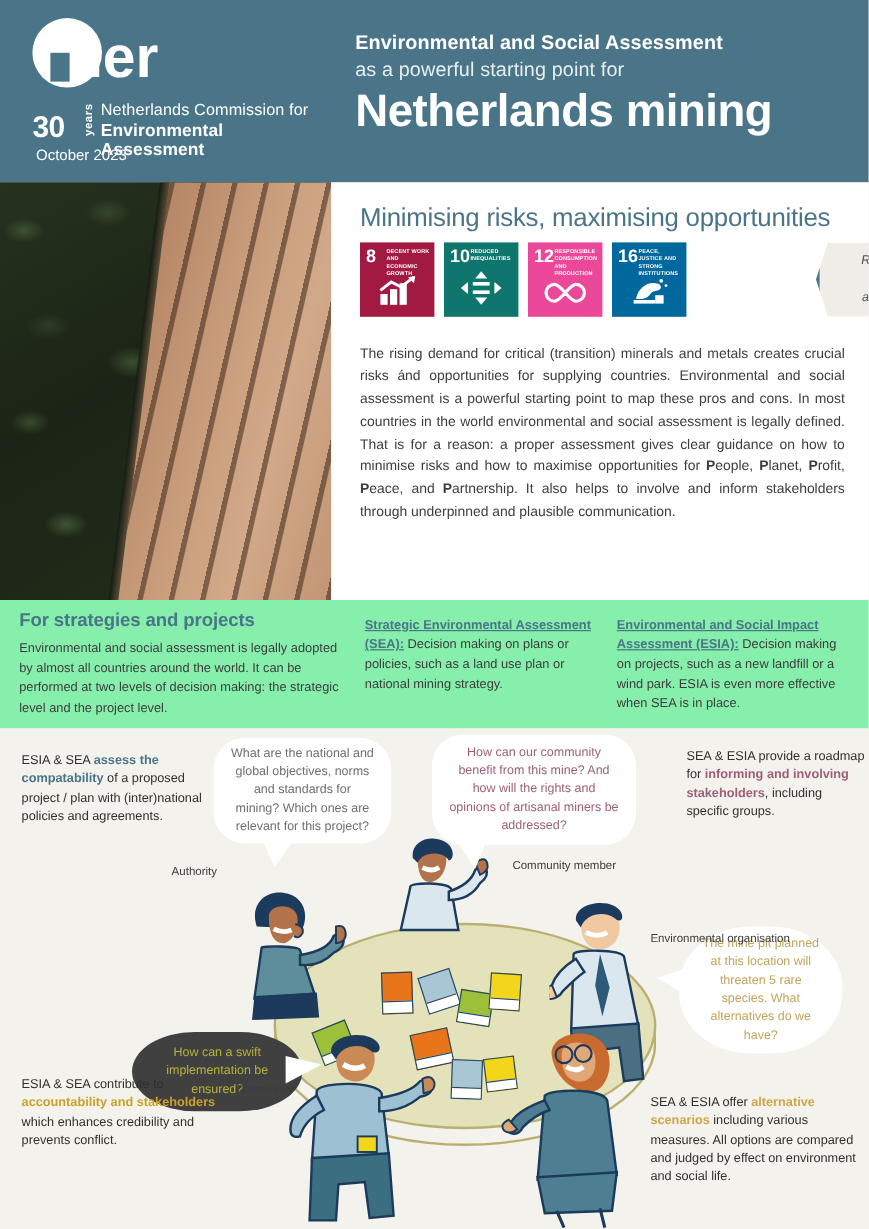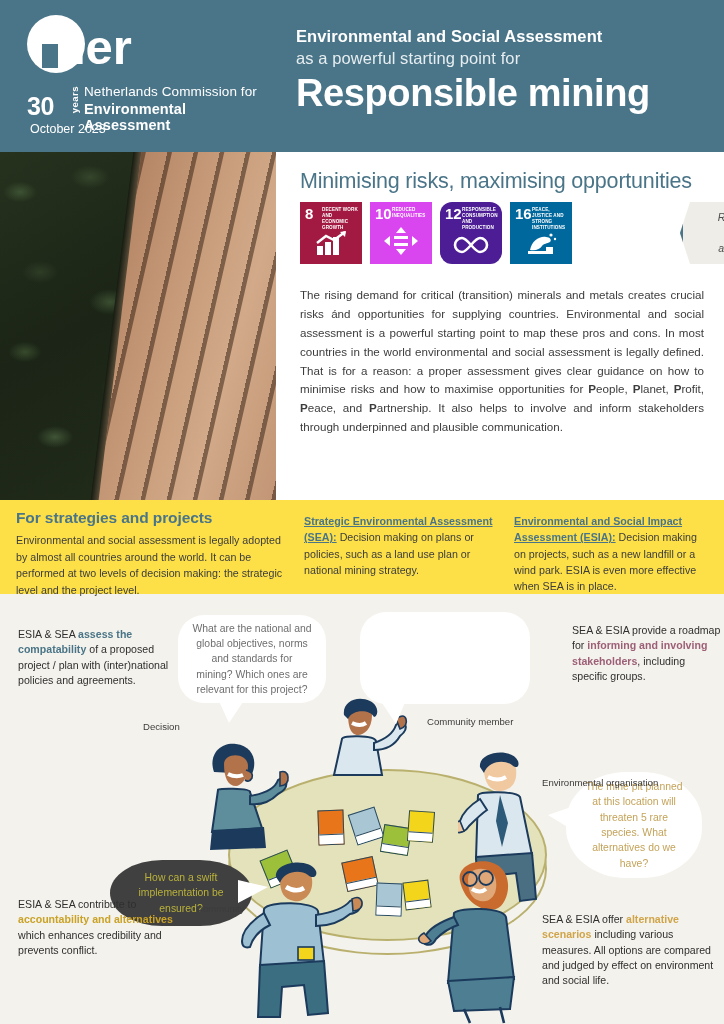--- a/index.html
+++ b/index.html
@@ -86,42 +86,42 @@
     position:absolute;left:24px;top:17px;color:#4a7588;font-size:21.5px;font-weight:400;letter-spacing:-0.2px;
   }
   .sdg-row{position:absolute;left:24px;top:50px;display:flex;align-items:stretch;}
   .sdg{
     width:62px;height:62px;margin-right:8px;position:relative;color:#fff;overflow:hidden;
   }
   .sdg .num{position:absolute;left:5px;top:4px;font-size:15px;font-weight:bold;line-height:1;}
   .sdg .lbl{position:absolute;left:22px;top:5px;right:3px;font-size:4.6px;font-weight:bold;line-height:1.28;letter-spacing:0.1px;text-transform:uppercase;}
   .sdg .gly{position:absolute;left:0;right:0;bottom:4px;text-align:center;}
   .sdg8{background:#a21942;}
-  .sdg10{background:#d946ef;}
-  .sdg12{background:#4c1d95;border-radius:12px;}
+  .sdg10{background:#0f766e;}
+  .sdg12{background:#ec4899;}
   .sdg16{background:#00689d;}
   .sdg-note{
     position:absolute;left:404px;top:50px;width:128px;height:62px;
     background:#efede7;
     clip-path:polygon(10px 0, 128px 0, 128px 62px, 10px 62px, 0 31px);
     display:flex;align-items:center;justify-content:center;
   }
   .sdg-note span{
     display:block;color:#4e4e4e;font-size:10.5px;font-style:italic;line-height:1.45;text-align:center;padding-left:12px;
   }
   .sdg-note .bar{position:absolute;left:0;top:0;width:3px;height:62px;background:#4a7588;}
   .intro-p{
     position:absolute;left:24px;top:134px;width:404px;
     color:#3c3c3c;font-size:11.6px;line-height:1.63;text-align:justify;
   }
   .intro-p b{font-weight:bold;}
 
   
   .band{
-    position:absolute;left:0;top:500px;width:724px;height:94px;background:#fde047;
+    position:absolute;left:0;top:500px;width:724px;height:107px;background:#86efac;
   }
   .band-h{
     position:absolute;left:16px;top:9px;color:#4a7588;font-size:15.5px;font-weight:bold;letter-spacing:-0.1px;
   }
   .band-p{
     position:absolute;left:16px;top:32px;width:268px;color:#3c3c3c;font-size:10.7px;line-height:1.55;
   }
   .band-col{
     position:absolute;top:13px;width:190px;color:#3c3c3c;font-size:10.7px;line-height:1.52;
   }
@@ -200,21 +200,21 @@
         <span class="logo-30">30</span>
         <span class="logo-years">years</span>
         <span class="logo-line1">Netherlands Commission for</span>
         <span class="logo-line2">Environmental Assessment</span>
       </div>
     </div>
     <div class="date">October 2023</div>
     <div class="title-block">
       <div class="title-l1">Environmental and Social Assessment</div>
       <div class="title-l2">as a powerful starting point for</div>
-      <div class="title-l3">Responsible mining</div>
+      <div class="title-l3">Netherlands mining</div>
     </div>
   </div>
 
   <div class="photo">
     <div class="forest"></div>
     <div class="edge"></div>
     <div class="slope"></div>
   </div>
 
   <div class="intro">
@@ -374,35 +374,36 @@
       <path d="M16 82 q-8 4 -4 9 q5 4 11 -1 Z" fill="#e0a878" stroke="#1b3a5c" stroke-width="1.6"></path>
       <path d="M40 130 L106 126 L102 158 L46 160 Z" fill="#4d7e92" stroke="#1b3a5c" stroke-width="2"></path>
       <path d="M56 158 L62 172 M92 156 L96 172" stroke="#1b3a5c" stroke-width="2.6" fill="none"></path>
     </svg>
 
     <div class="bubble b-auth">
       <span>What are the national and global objectives, norms and standards for mining? Which ones are relevant for this project?</span>
       <span class="tail"></span>
     </div>
     <div class="bubble b-comm">
+      <span>How can our community benefit from this mine? And how  will the rights and opinions of artisanal miners be addressed?</span>
       <span class="tail"></span>
     </div>
     <div class="bubble b-env">
       <span>The mine pit planned at this location will threaten 5 rare species. What alternatives do we have?</span>
       <span class="tail"></span>
     </div>
     <div class="bubble b-inv">
       <span>How can a swift implementation be ensured?</span>
       <span class="tail"></span>
     </div>
 
-    <div class="role r-auth">Decision</div>
+    <div class="role r-auth">Authority</div>
     <div class="role r-comm">Community member</div>
     <div class="role r-env">Environmental organisation</div>
     <div class="role r-inv">Community</div>
 
     <div class="side-txt t-left1">ESIA &amp; SEA <span class="hl-blue">assess the compatability</span> of a proposed project / plan with (inter)national policies and agreements.</div>
     <div class="side-txt t-right1">SEA &amp; ESIA provide a roadmap for <span class="hl-mauve">informing and involving stakeholders</span>, including specific groups.</div>
-    <div class="side-txt t-left2">ESIA &amp; SEA contribute to <span class="hl-gold">accountability and alternatives</span> which enhances  credibility and prevents conflict.</div>
+    <div class="side-txt t-left2">ESIA &amp; SEA contribute to <span class="hl-gold">accountability and stakeholders</span> which enhances  credibility and prevents conflict.</div>
     <div class="side-txt t-right2">SEA &amp; ESIA offer <span class="hl-gold2">alternative scenarios</span> including various measures.  All options are compared and judged by effect on environment and social life.</div>
   </div>
 
 </div>
 
 </body></html>

